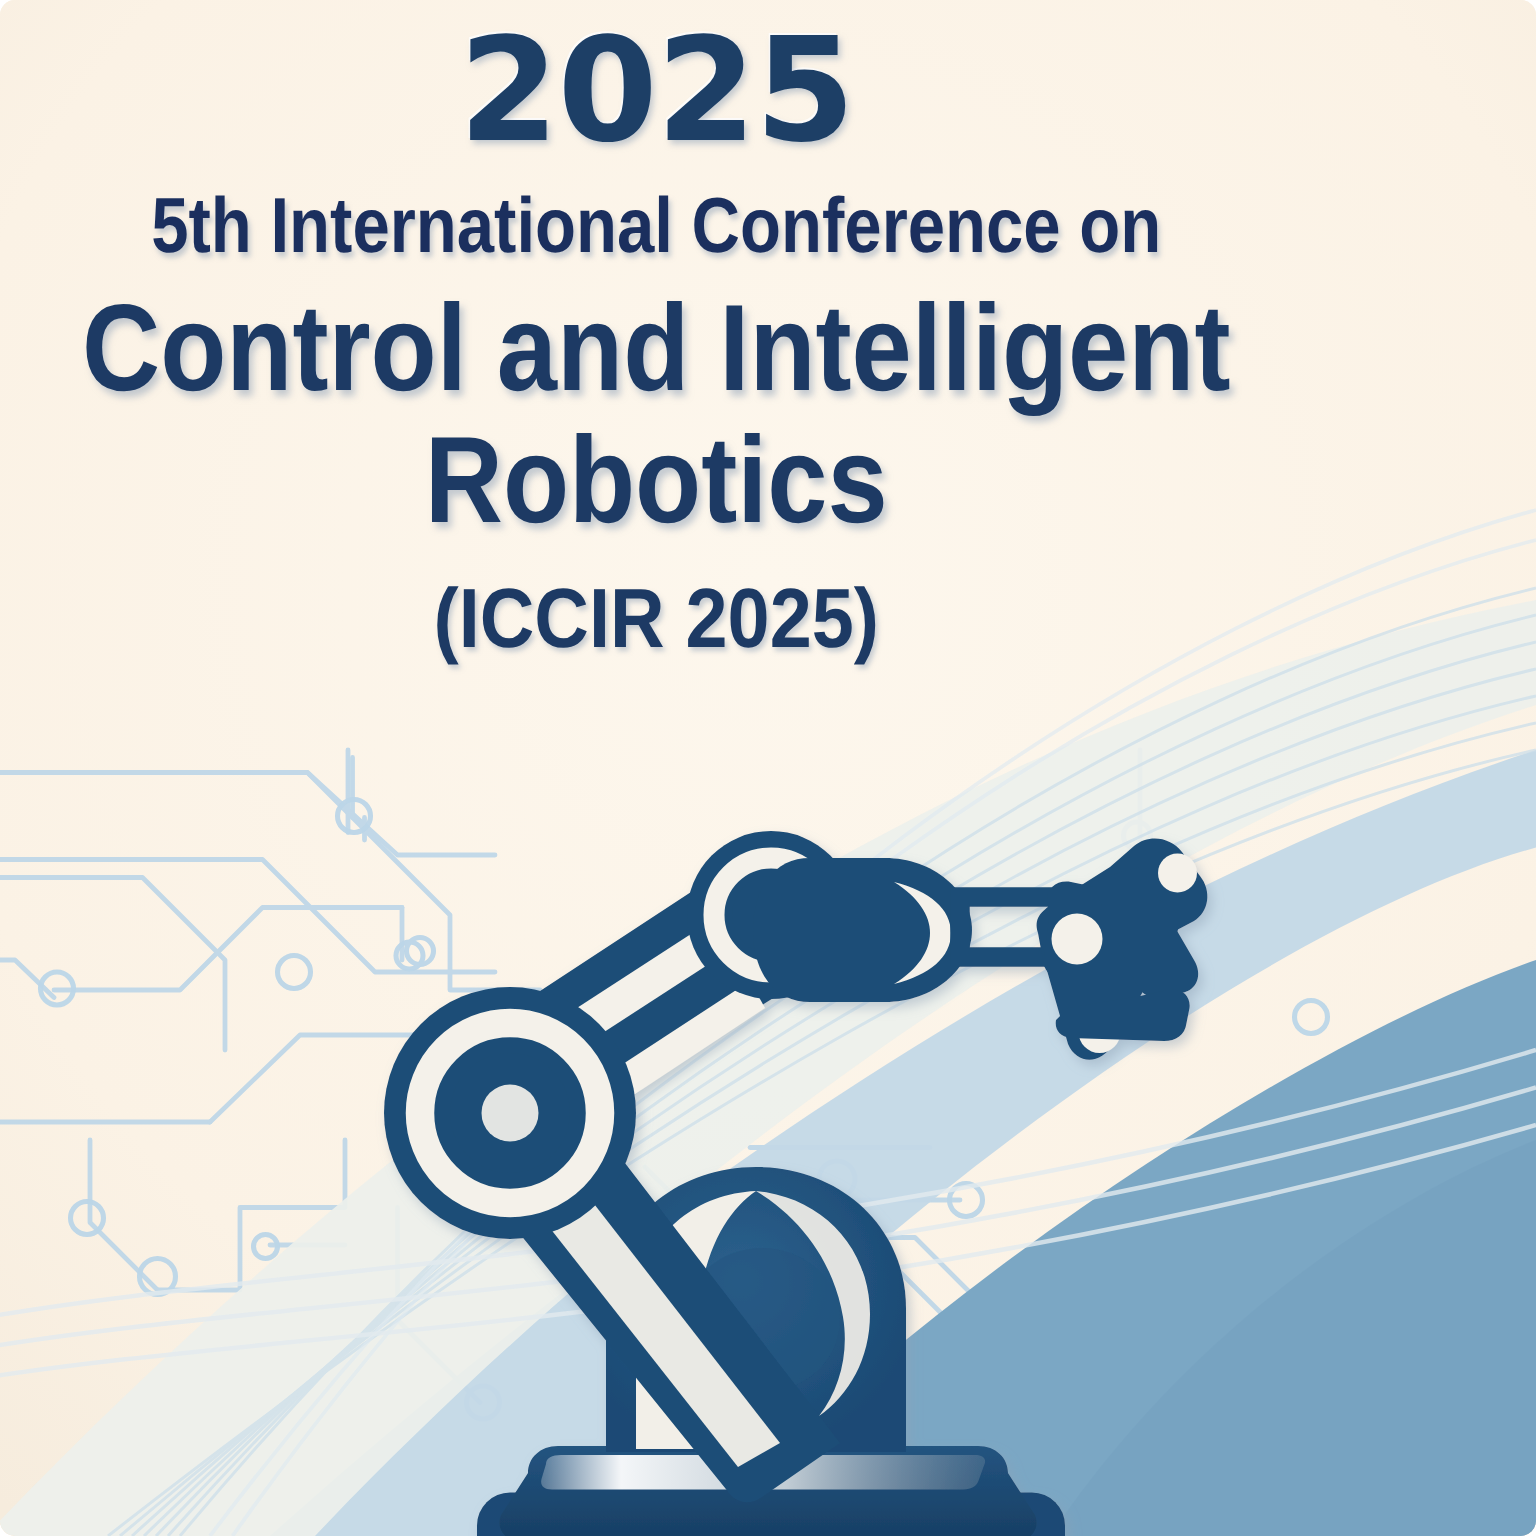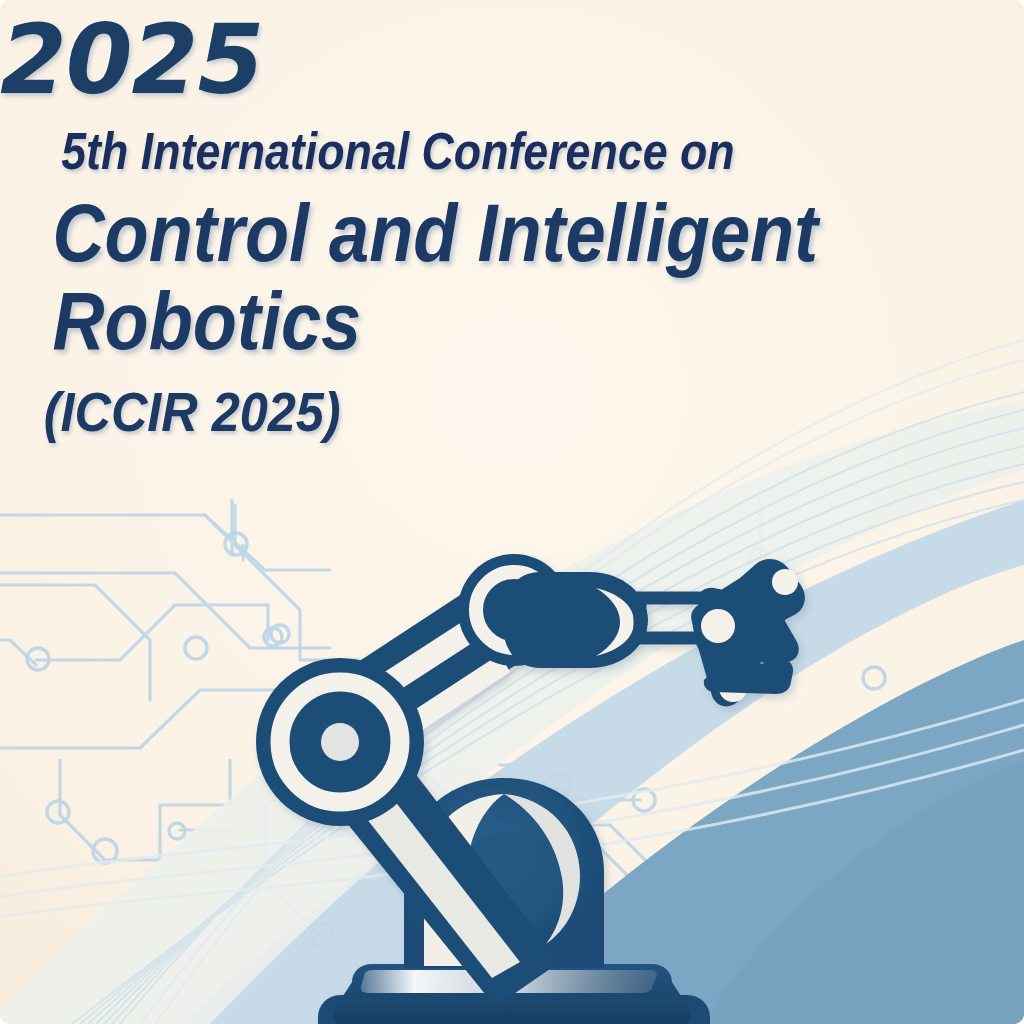--- a/index.html
+++ b/index.html
@@ -26,22 +26,22 @@
     height: 1024px;
   }
   .layer svg { display: block; width: 1024px; height: 1024px; }
 
   
   .text-block {
     position: absolute;
     top: 0;
     left: 0;
     width: 875px;
+    text-align: center;
     z-index: 40;
-    font-style: italic;
   }
 
   .year {
     margin: 0;
     padding-top: 12px;
     font-size: 96px;
     line-height: 1.0;
     font-weight: 700;
     letter-spacing: -1px;
     color: #1d3f66;

